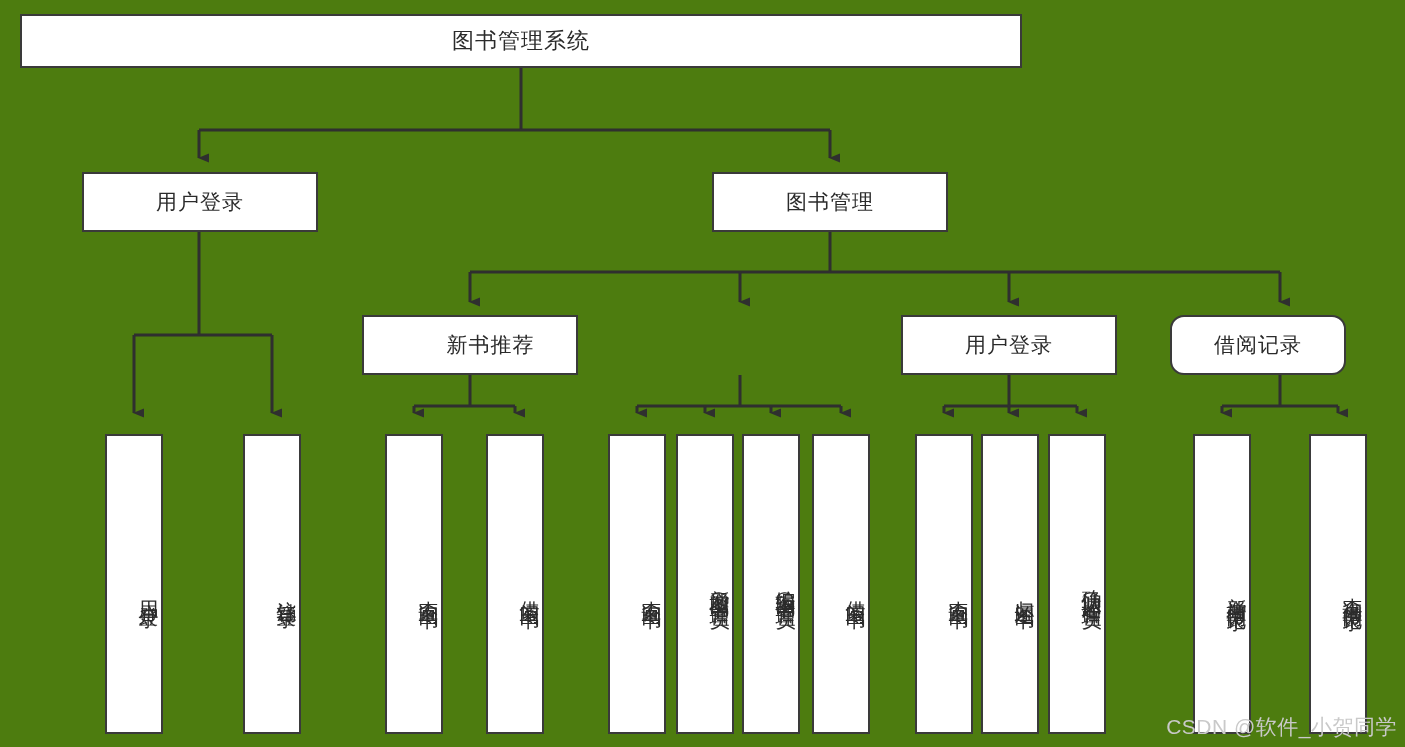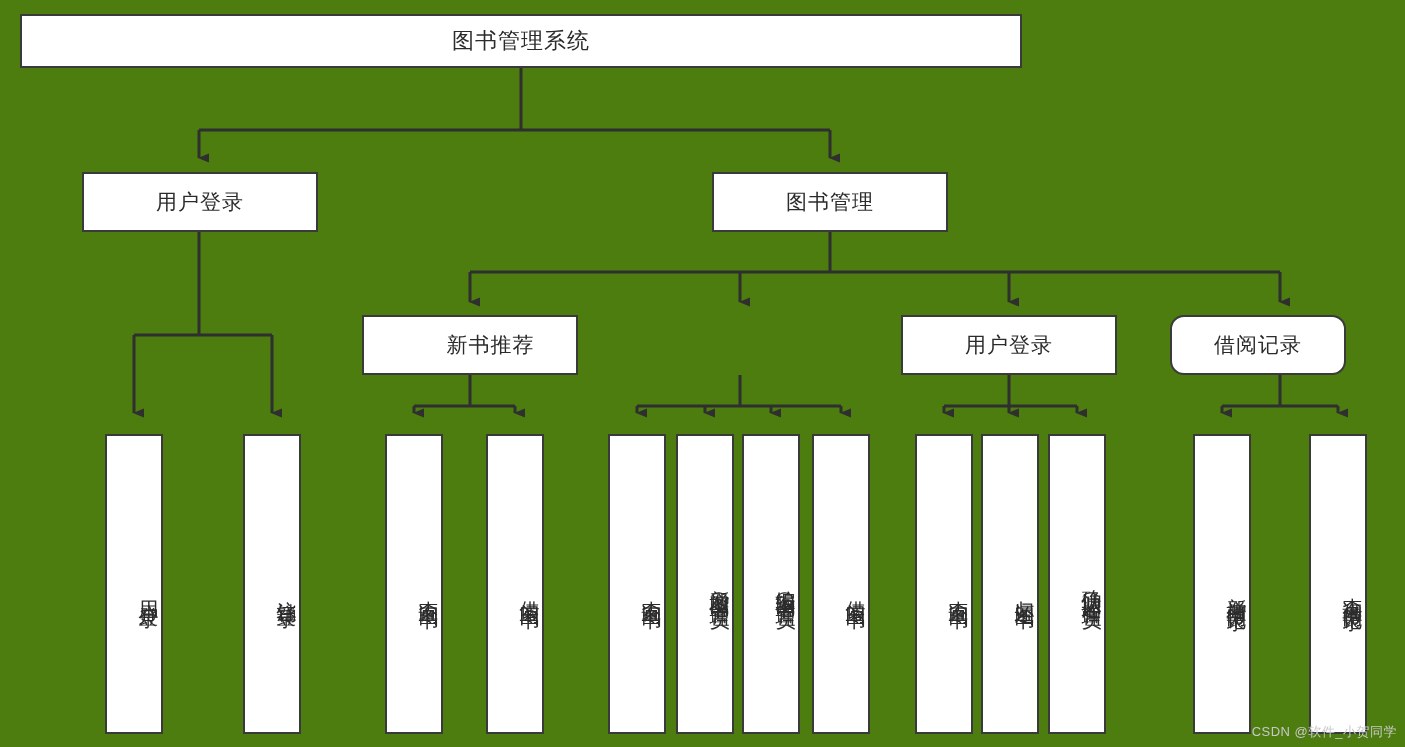--- a/index.html
+++ b/index.html
@@ -54,21 +54,21 @@
     left: 0;
     top: 0;
     width: 1405px;
     height: 747px;
     pointer-events: none;
   }
   .watermark {
     position: absolute;
     right: 8px;
     bottom: 6px;
-    font-size: 13px;
+    font-size: 21px;
     color: #c9c9c9;
     letter-spacing: 0.5px;
     white-space: nowrap;
   }
 </style>
 </head>
 <body>
 
 <div id="canvas">
 

